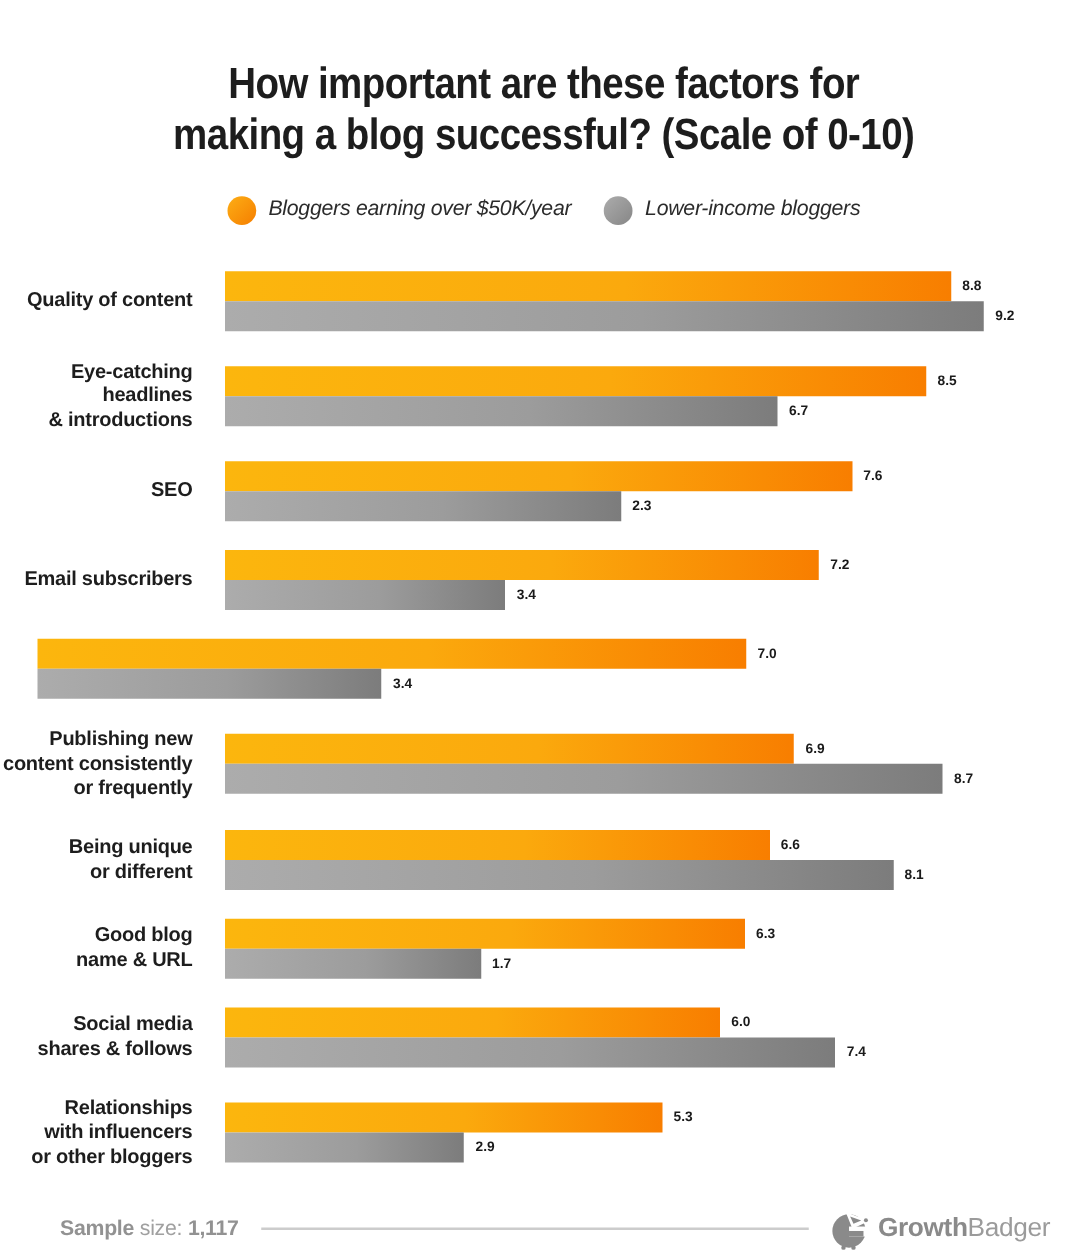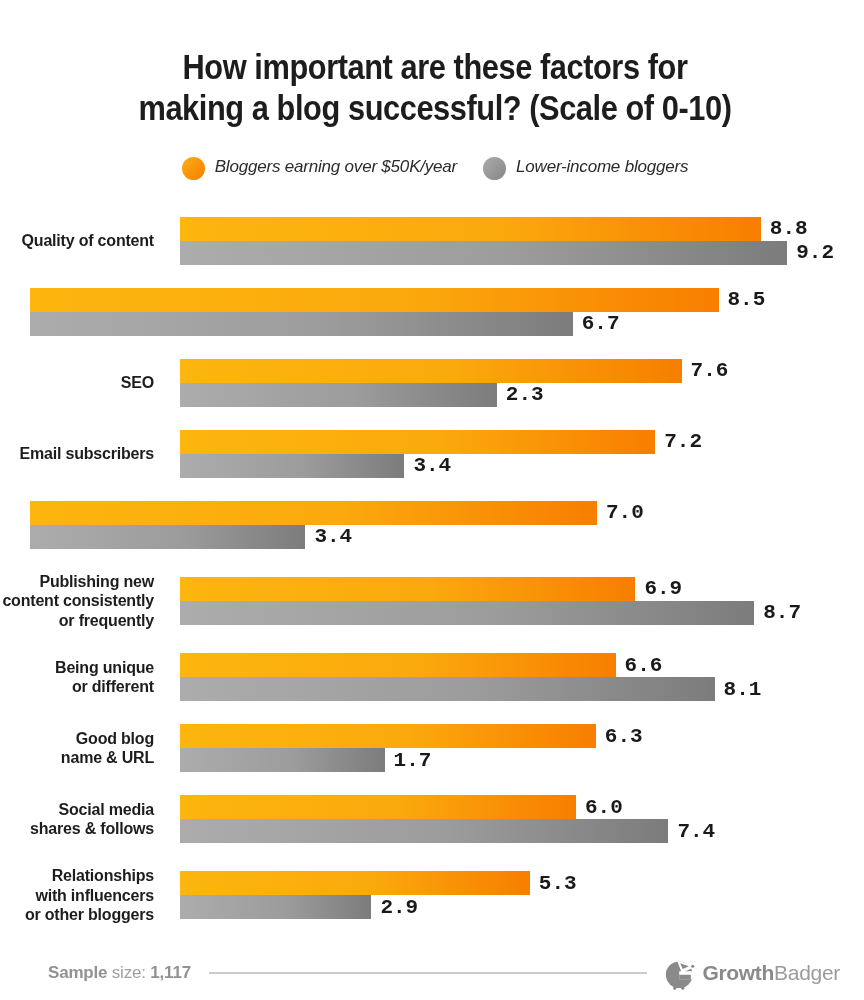--- a/index.html
+++ b/index.html
@@ -32,21 +32,21 @@
   .cat {
     flex:0 0 178px; margin-left:-28px; padding-right:26px;
     text-align:right; font-size:16px; font-weight:bold; color:#1d1d1d;
     line-height:1.22; letter-spacing:-0.2px; white-space:pre-line;
   }
   .bars { flex:1 1 auto; min-width:0; }
   .bar-line { display:flex; align-items:center; height:24px; }
   .bar { height:24px; flex:0 0 auto; }
   .bar-orange { background:linear-gradient(90deg,#FCB60D 0%,#FBA90D 55%,#F87E00 100%); }
   .bar-gray   { background:linear-gradient(90deg,#ACACAC 0%,#9C9C9C 55%,#7C7C7C 100%); }
-  .val { margin-left:9px; font-size:21px; font-weight:bold; color:#1a1a1a; white-space:nowrap;font-family:Liberation Mono, monospace; }
+  .val { margin-left:9px; font-size:11px; font-weight:bold; color:#1a1a1a; white-space:nowrap; }
 
   .footer { display:flex; align-items:center; margin-top:28px; padding-left:18px; height:40px; }
   .sample { font-size:17px; color:#a0a0a0; white-space:nowrap; letter-spacing:-0.2px; }
   .sample .b { font-weight:bold; color:#929292; }
   .rule { flex:1 1 auto; height:2px; background:#cccccc; margin:0 18px; }
   .logo { display:flex; align-items:center; gap:5px; }
   .logo-text { font-size:21px; letter-spacing:-0.3px; white-space:nowrap; }
   .logo-growth { font-weight:bold; color:#8a8a8a; }
   .logo-badger { font-weight:normal; color:#9b9b9b; }
 </style>
@@ -78,20 +78,23 @@
           <div class="val">8.8</div>
         </div>
         <div class="bar-line">
           <div class="bar bar-gray" style="width: 92%;"></div>
           <div class="val">9.2</div>
         </div>
       </div>
     </div>
 
     <div class="row">
+      <div class="cat">Eye-catching
+headlines
+&amp; introductions</div>
       <div class="bars">
         <div class="bar-line">
           <div class="bar bar-orange" style="width: 85%;"></div>
           <div class="val">8.5</div>
         </div>
         <div class="bar-line">
           <div class="bar bar-gray" style="width: 67%;"></div>
           <div class="val">6.7</div>
         </div>
       </div>

